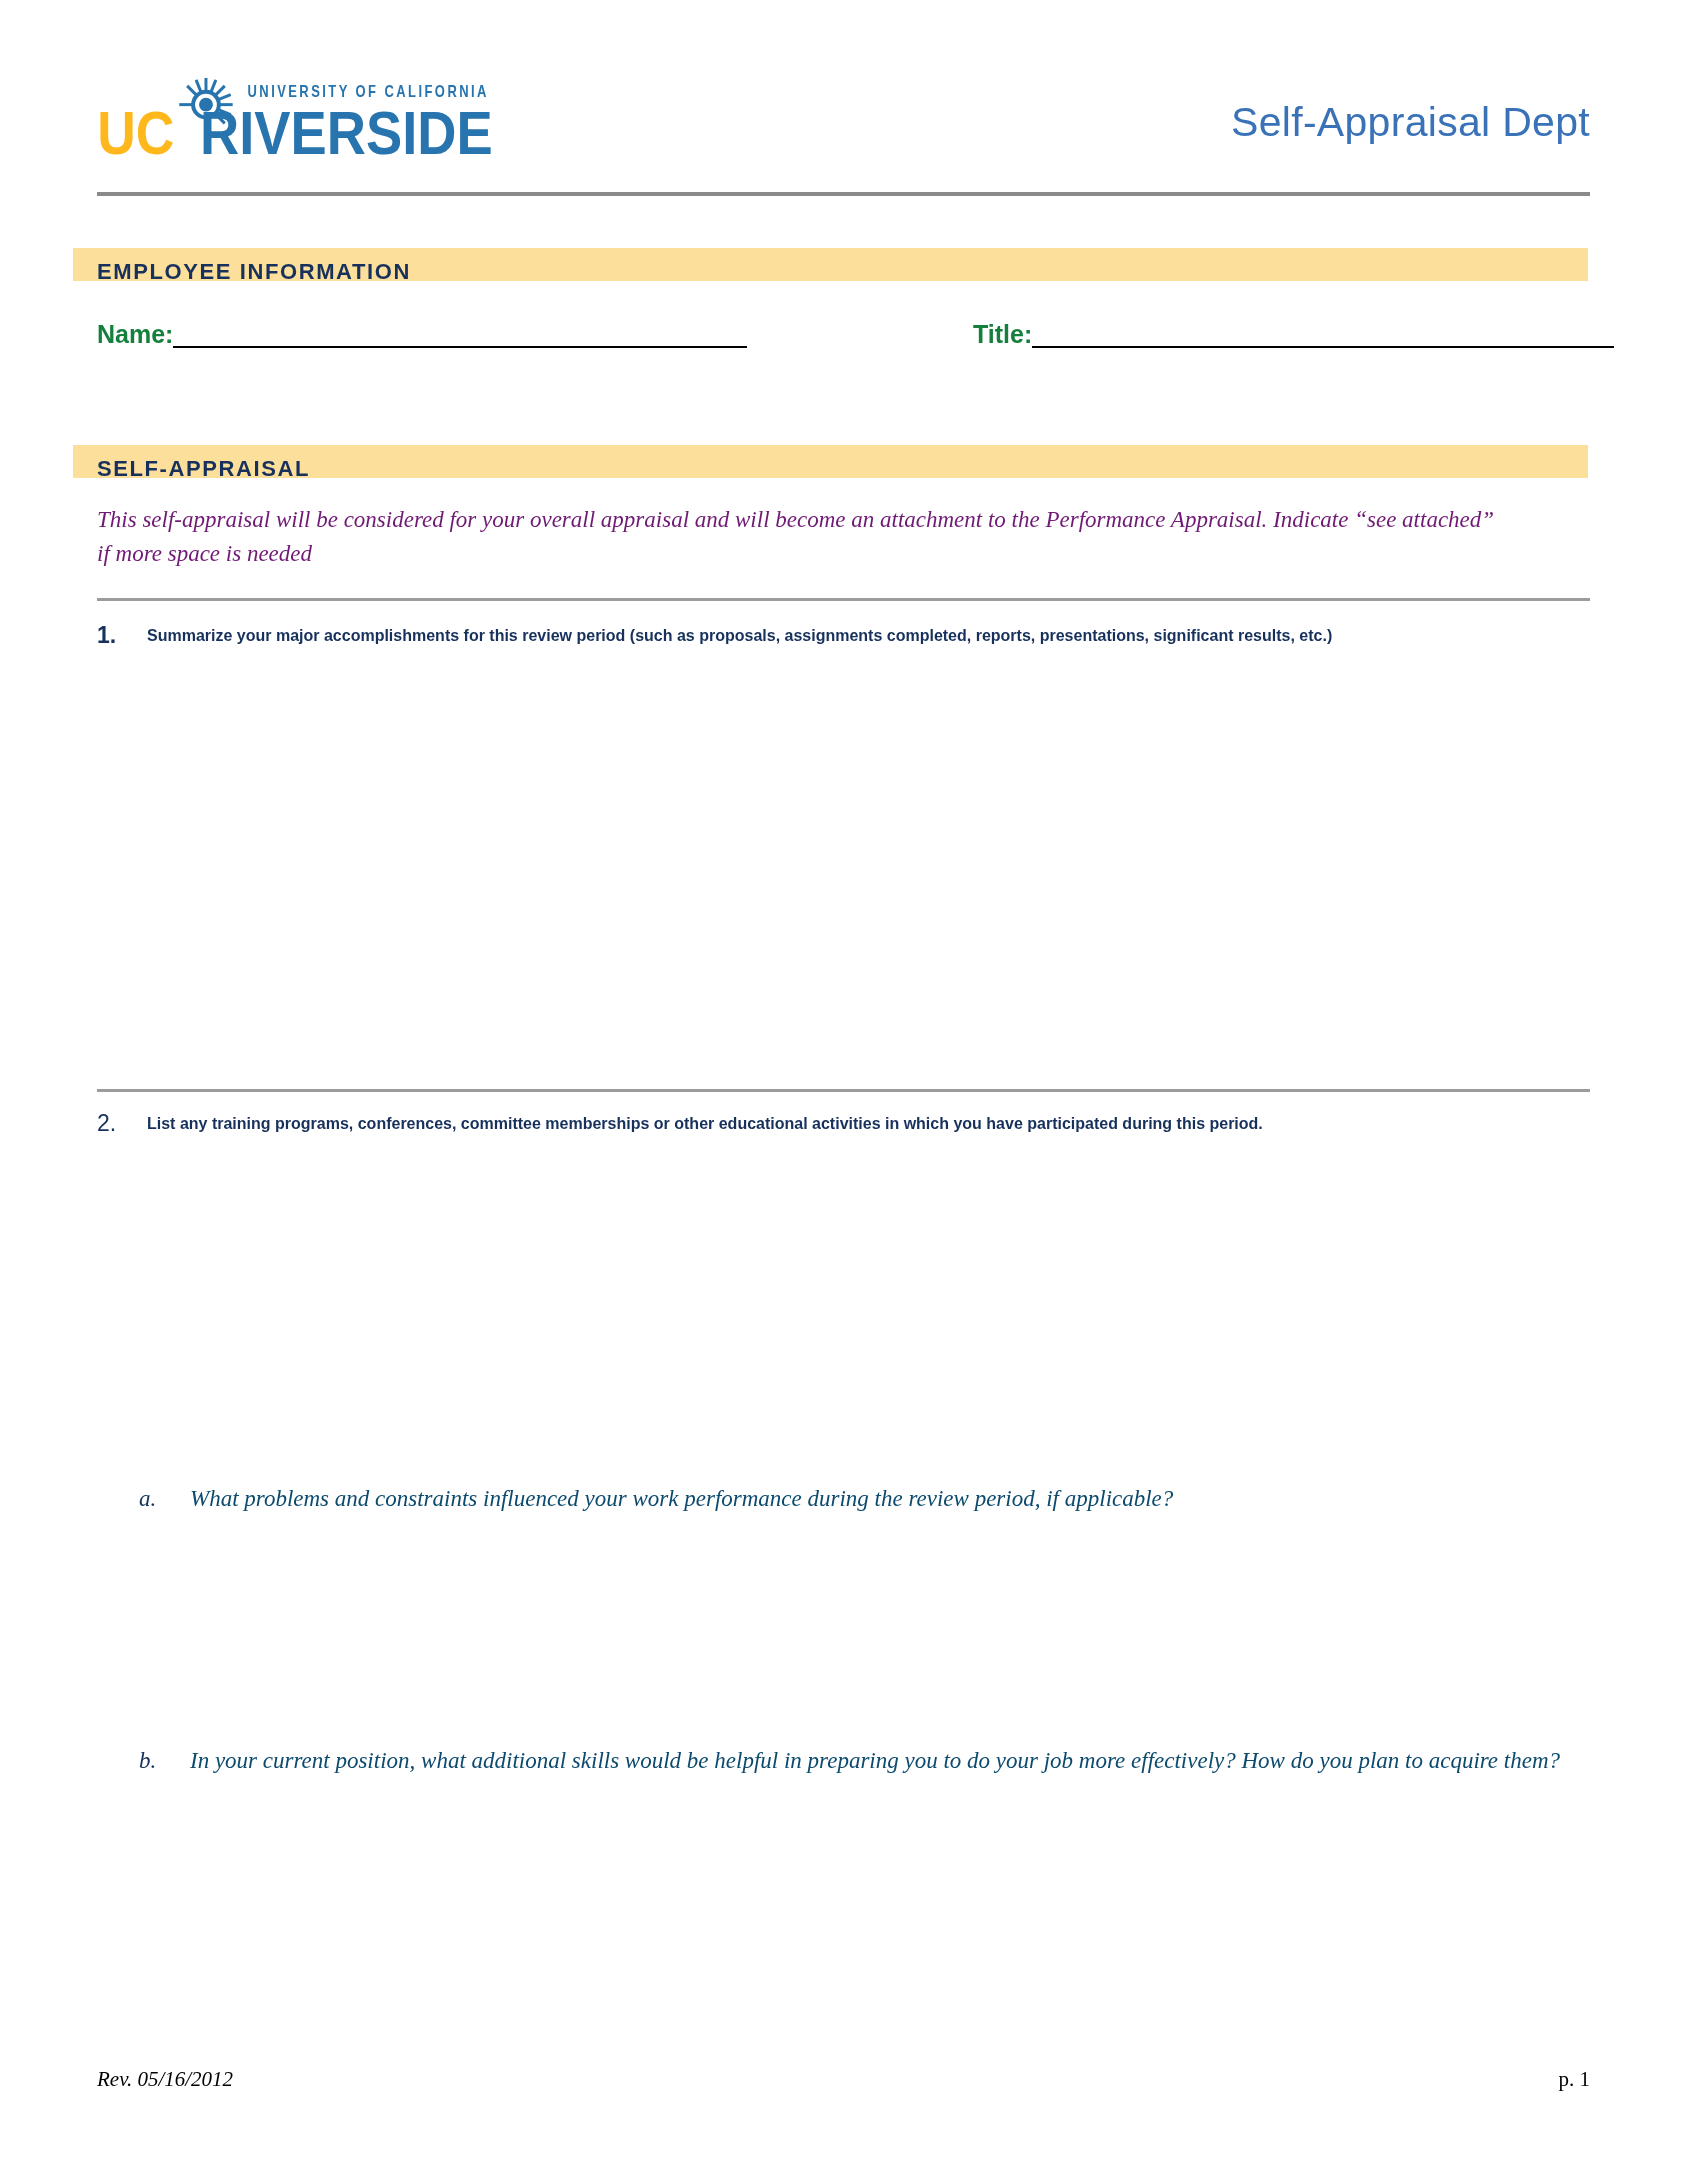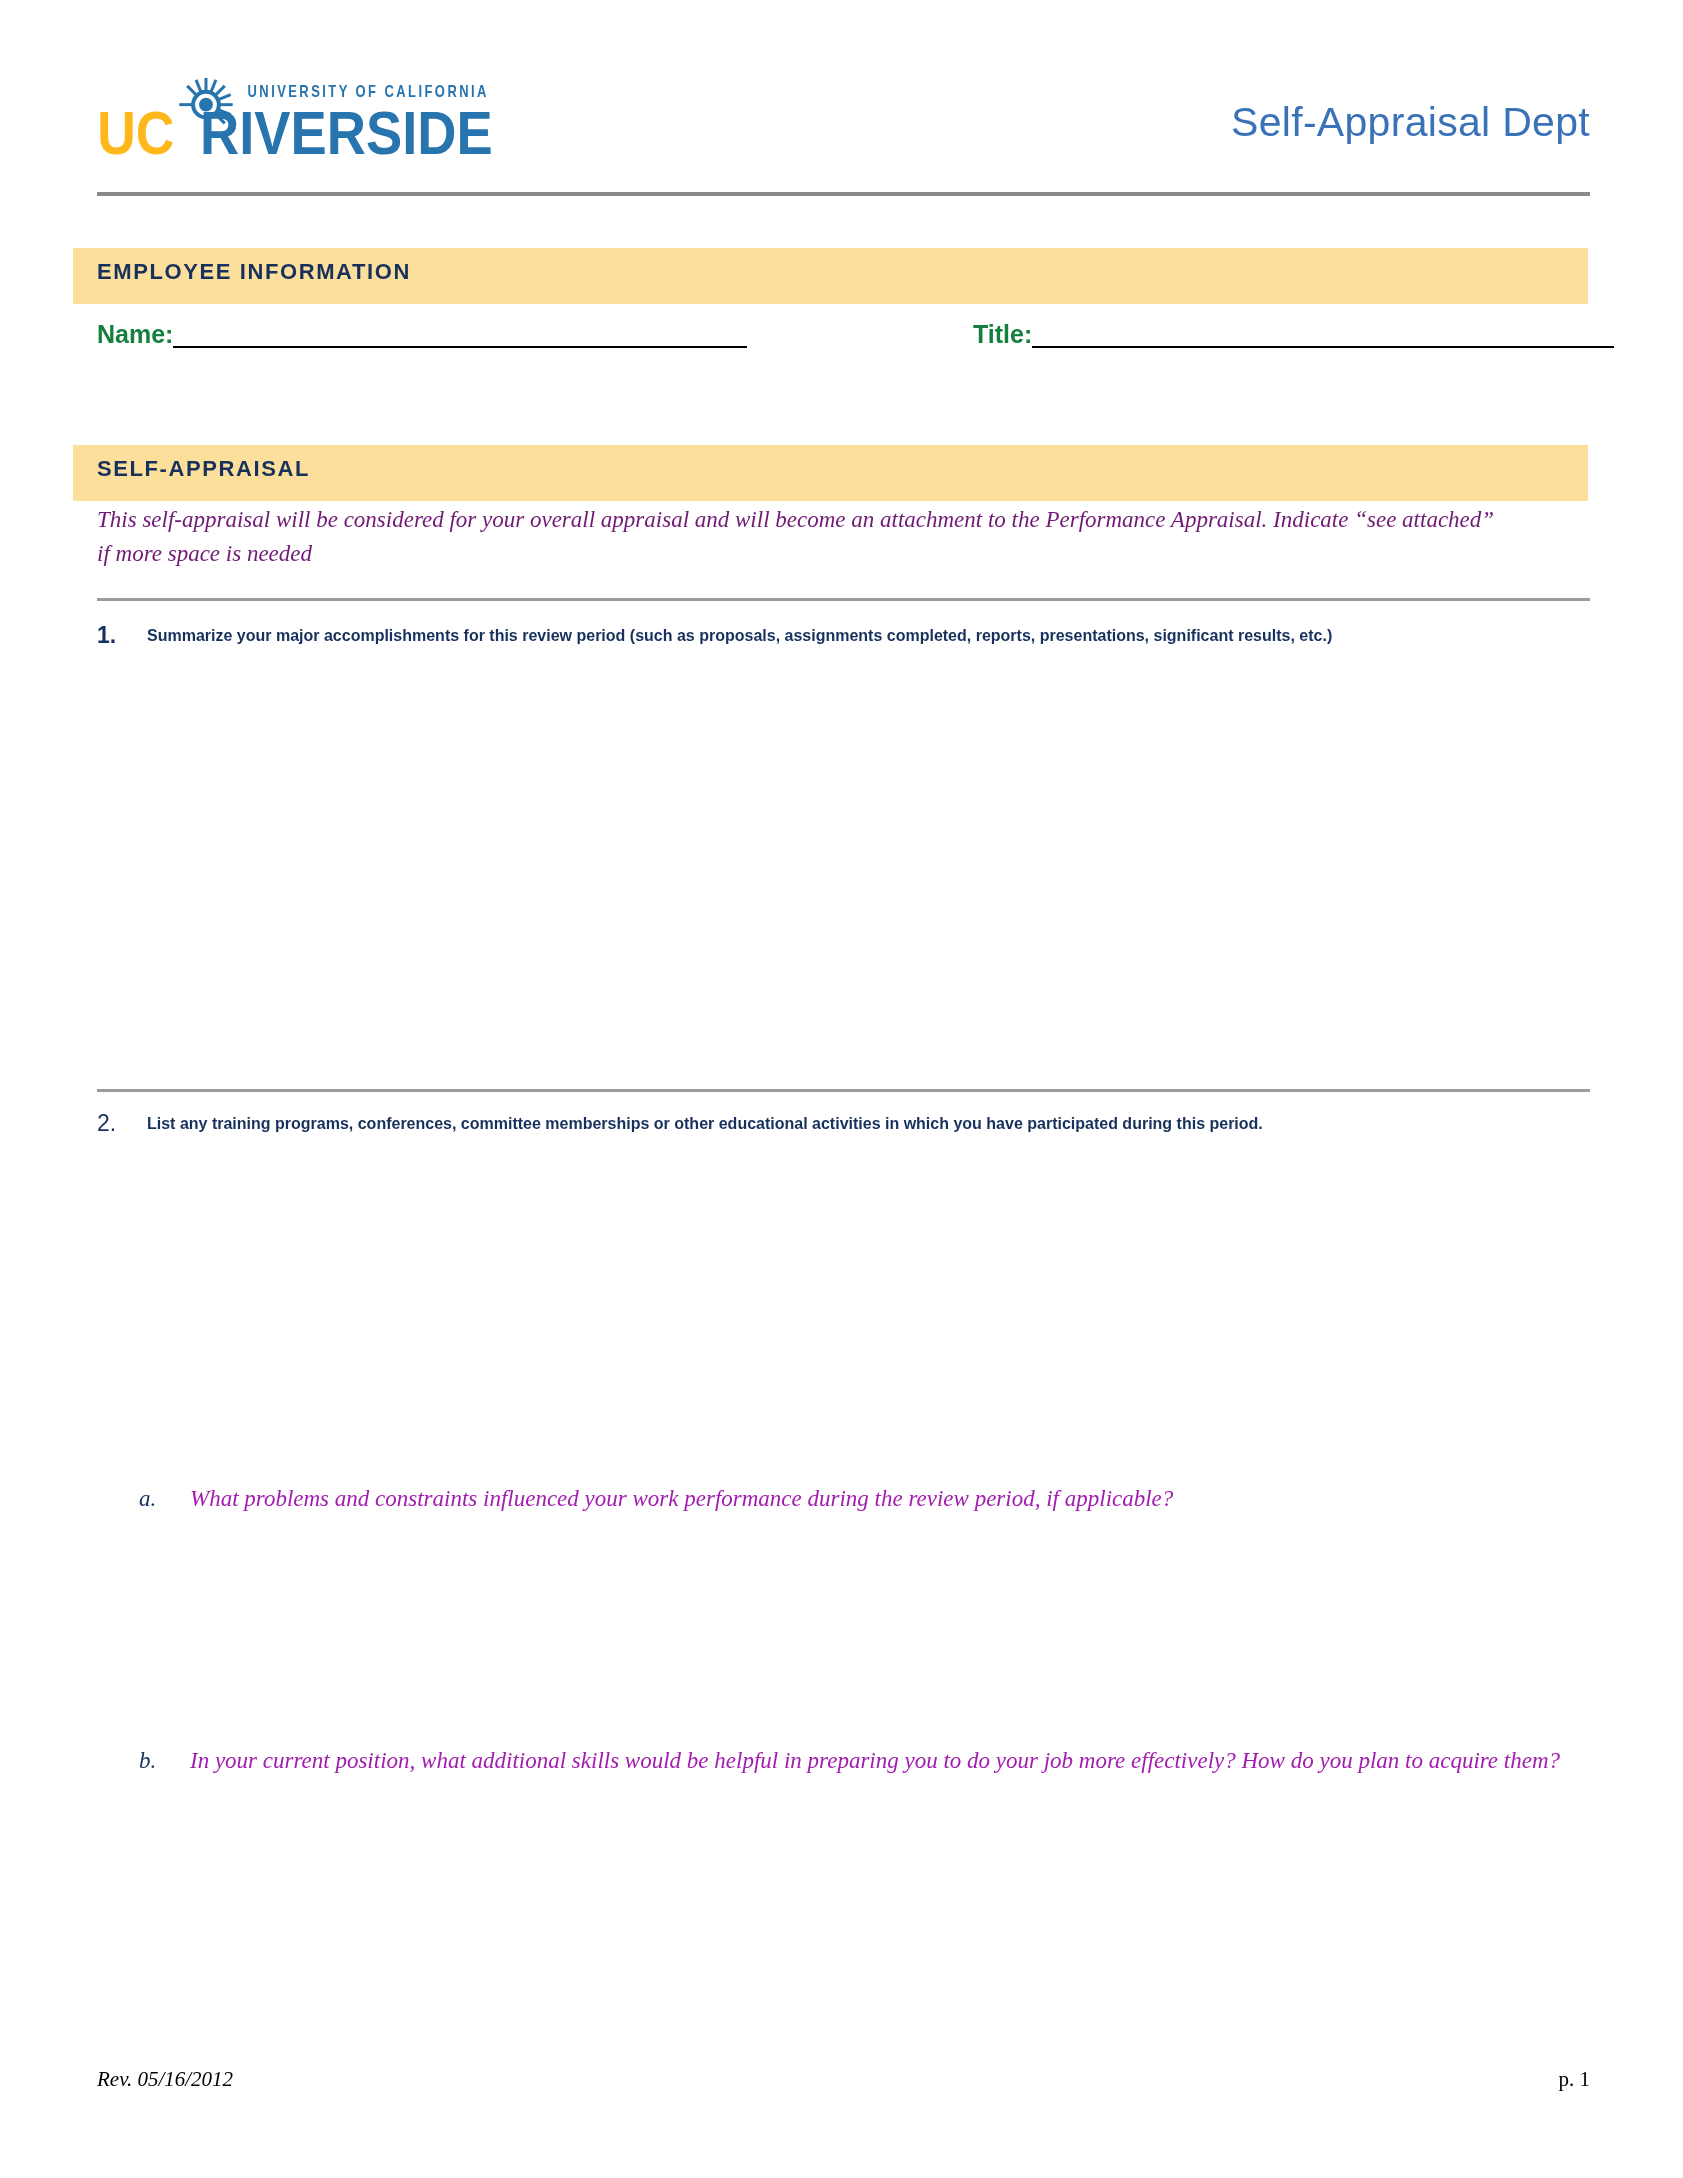--- a/index.html
+++ b/index.html
@@ -62,21 +62,21 @@
     width: 1493px;
     height: 4px;
     background: #8a8a8a;
   }
 
   
   .section-bar {
     position: absolute;
     left: 73px;
     width: 1515px;
-    height: 56px;
+    height: 33px;
     background: #fbdf9b;
   }
   .section-bar .section-label {
     position: absolute;
     left: 24px;
     top: 11px;
     font-family: "Liberation Sans", sans-serif;
     font-size: 22px;
     font-weight: bold;
     color: #17315c;
@@ -205,21 +205,21 @@
     font-size: 23px;
     color: #17315c;
     width: 51px;
     flex: 0 0 51px;
     line-height: 33px;
   }
   .sub-text {
     font-family: "Liberation Serif", serif;
     font-style: italic;
     font-size: 23px;
-    color: #a21caf;
+    color: #0c4a6e;
     line-height: 33px;
     flex: 1 1 auto;
   }
   #subquestion-a { top: 1482px; }
   #subquestion-b { top: 1744px; }
 
   
   .answer-area {
     position: absolute;
     left: 139px;

